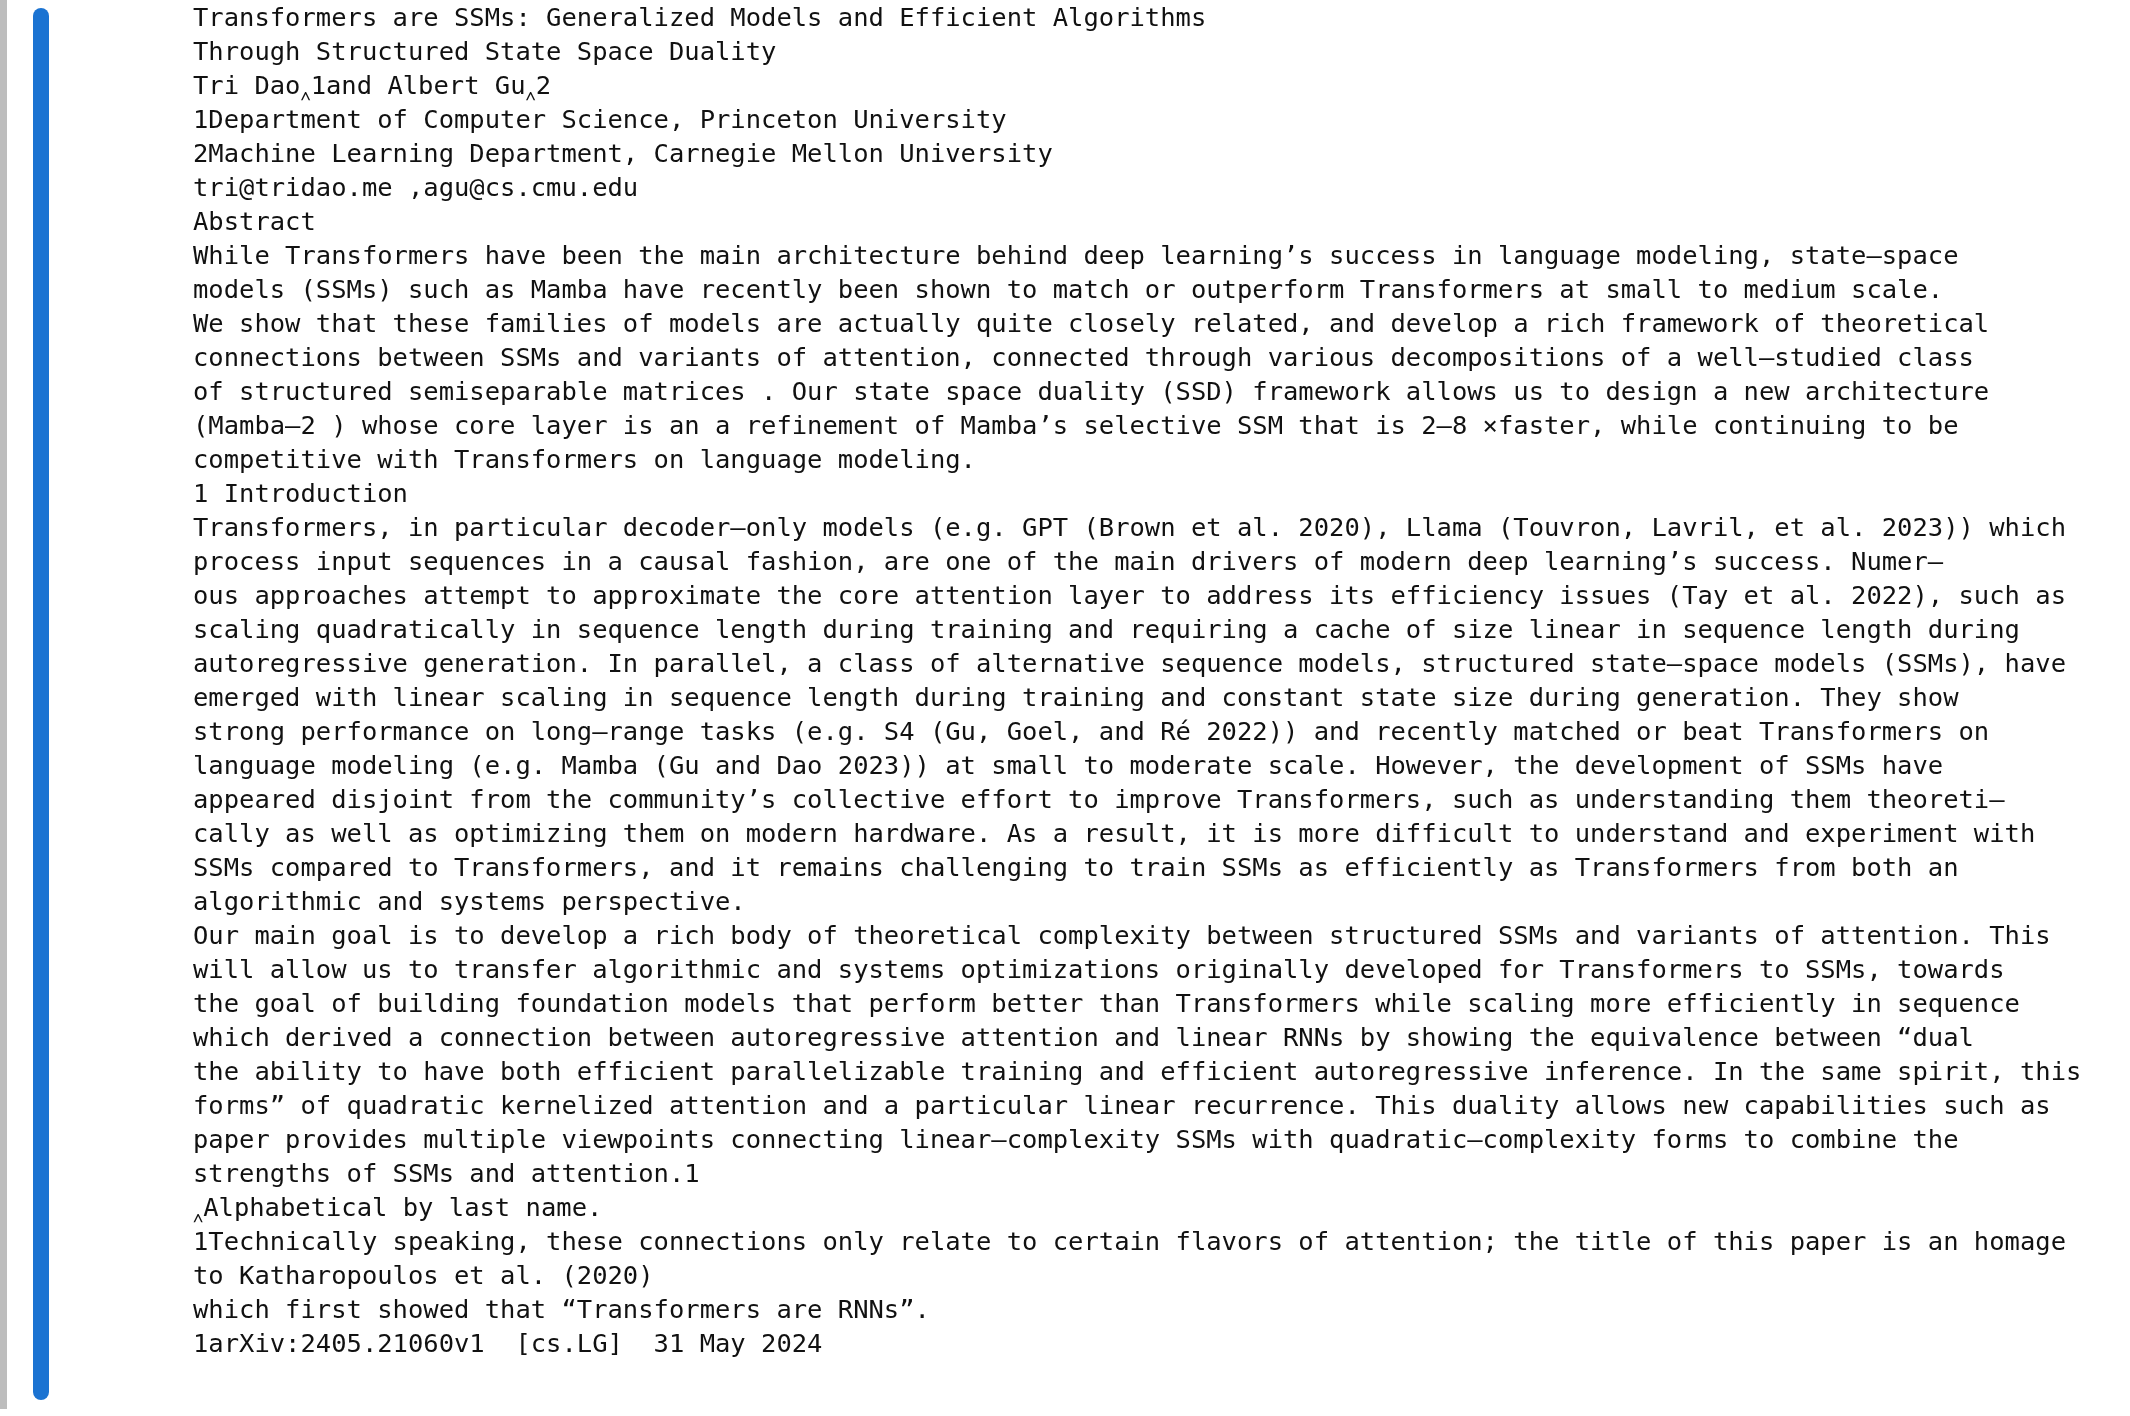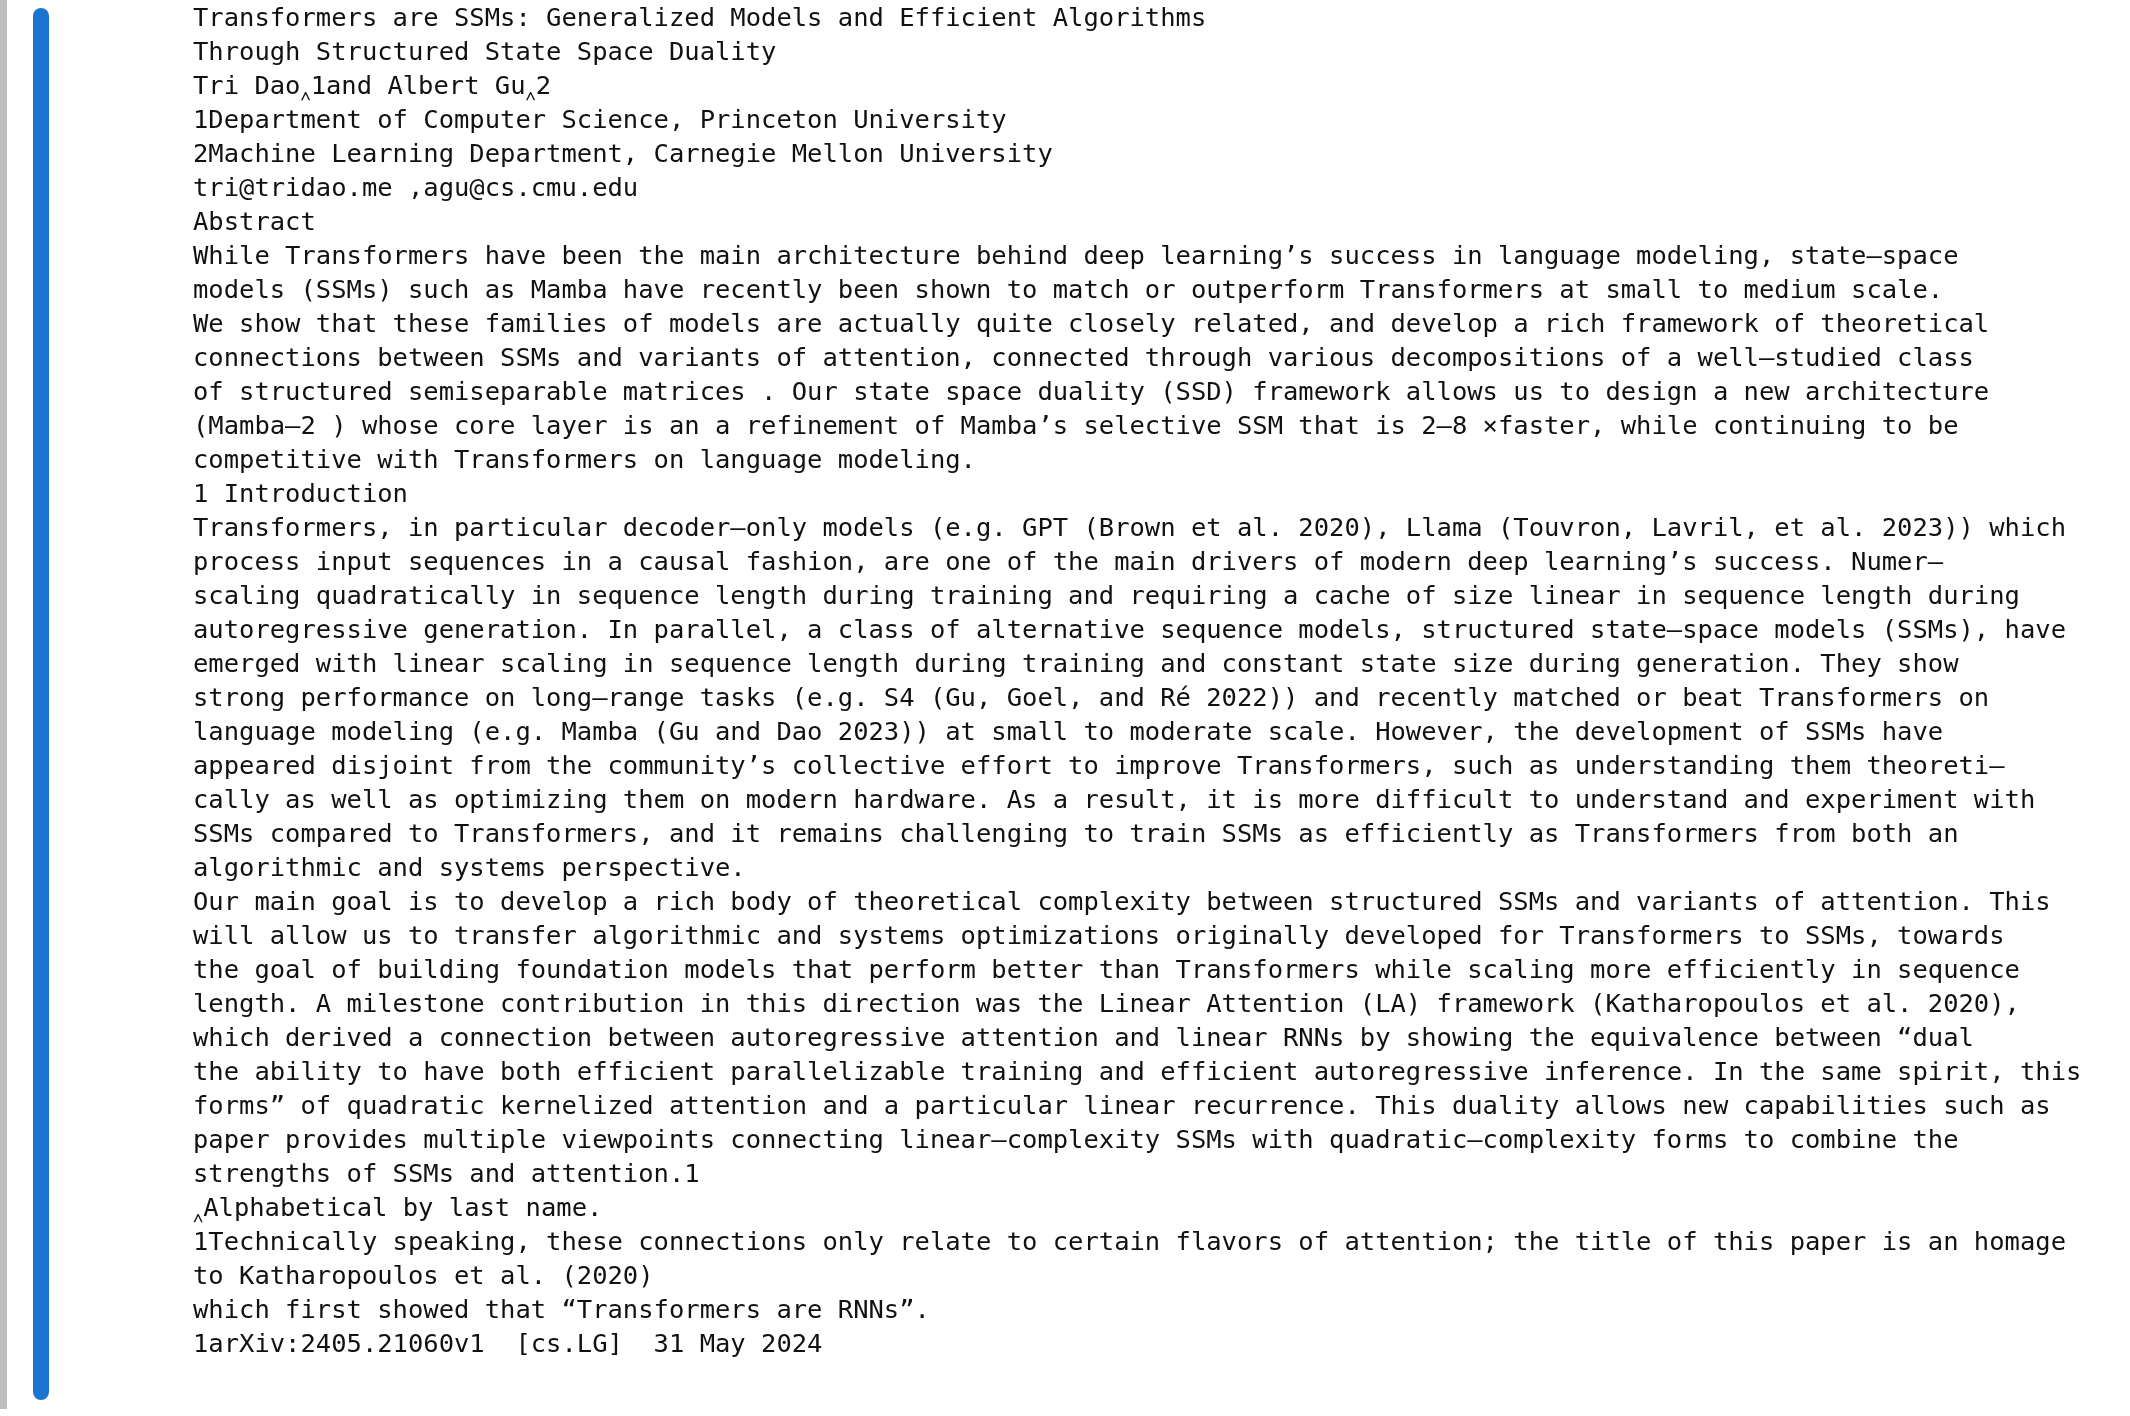--- a/index.html
+++ b/index.html
@@ -80,33 +80,33 @@
   <div class="line">While Transformers have been the main architecture behind deep learning’s success in language modeling, state–space</div>
   <div class="line">models (SSMs) such as Mamba have recently been shown to match or outperform Transformers at small to medium scale.</div>
   <div class="line">We show that these families of models are actually quite closely related, and develop a rich framework of theoretical</div>
   <div class="line">connections between SSMs and variants of attention, connected through various decompositions of a well–studied class</div>
   <div class="line">of structured semiseparable matrices . Our state space duality (SSD) framework allows us to design a new architecture</div>
   <div class="line">(Mamba–2 ) whose core layer is an a refinement of Mamba’s selective SSM that is 2–8 ×faster, while continuing to be</div>
   <div class="line">competitive with Transformers on language modeling.</div>
   <div class="line">1 Introduction</div>
   <div class="line">Transformers, in particular decoder–only models (e.g. GPT (Brown et al. 2020), Llama (Touvron, Lavril, et al. 2023)) which</div>
   <div class="line">process input sequences in a causal fashion, are one of the main drivers of modern deep learning’s success. Numer–</div>
+  <div class="line">ous approaches attempt to approximate the core attention layer to address its efficiency issues (Tay et al. 2022), such as</div>
   <div class="line">scaling quadratically in sequence length during training and requiring a cache of size linear in sequence length during</div>
   <div class="line">autoregressive generation. In parallel, a class of alternative sequence models, structured state–space models (SSMs), have</div>
   <div class="line">emerged with linear scaling in sequence length during training and constant state size during generation. They show</div>
   <div class="line">strong performance on long–range tasks (e.g. S4 (Gu, Goel, and Ré 2022)) and recently matched or beat Transformers on</div>
   <div class="line">language modeling (e.g. Mamba (Gu and Dao 2023)) at small to moderate scale. However, the development of SSMs have</div>
   <div class="line">appeared disjoint from the community’s collective effort to improve Transformers, such as understanding them theoreti–</div>
   <div class="line">cally as well as optimizing them on modern hardware. As a result, it is more difficult to understand and experiment with</div>
   <div class="line">SSMs compared to Transformers, and it remains challenging to train SSMs as efficiently as Transformers from both an</div>
   <div class="line">algorithmic and systems perspective.</div>
   <div class="line">Our main goal is to develop a rich body of theoretical complexity between structured SSMs and variants of attention. This</div>
   <div class="line">will allow us to transfer algorithmic and systems optimizations originally developed for Transformers to SSMs, towards</div>
   <div class="line">the goal of building foundation models that perform better than Transformers while scaling more efficiently in sequence</div>
-  <div class="line">length. A milestone contribution in this direction was the Linear Attention (LA) framework (Katharopoulos et al. 2020),</div>
   <div class="line">which derived a connection between autoregressive attention and linear RNNs by showing the equivalence between “dual</div>
   <div class="line">the ability to have both efficient parallelizable training and efficient autoregressive inference. In the same spirit, this</div>
   <div class="line">forms” of quadratic kernelized attention and a particular linear recurrence. This duality allows new capabilities such as</div>
   <div class="line">paper provides multiple viewpoints connecting linear–complexity SSMs with quadratic–complexity forms to combine the</div>
   <div class="line">strengths of SSMs and attention.1</div>
   <div class="line">‸Alphabetical by last name.</div>
   <div class="line">1Technically speaking, these connections only relate to certain flavors of attention; the title of this paper is an homage</div>
   <div class="line">to Katharopoulos et al. (2020)</div>
   <div class="line">which first showed that “Transformers are RNNs”.</div>
   <div class="line">1arXiv:2405.21060v1  [cs.LG]  31 May 2024</div>

